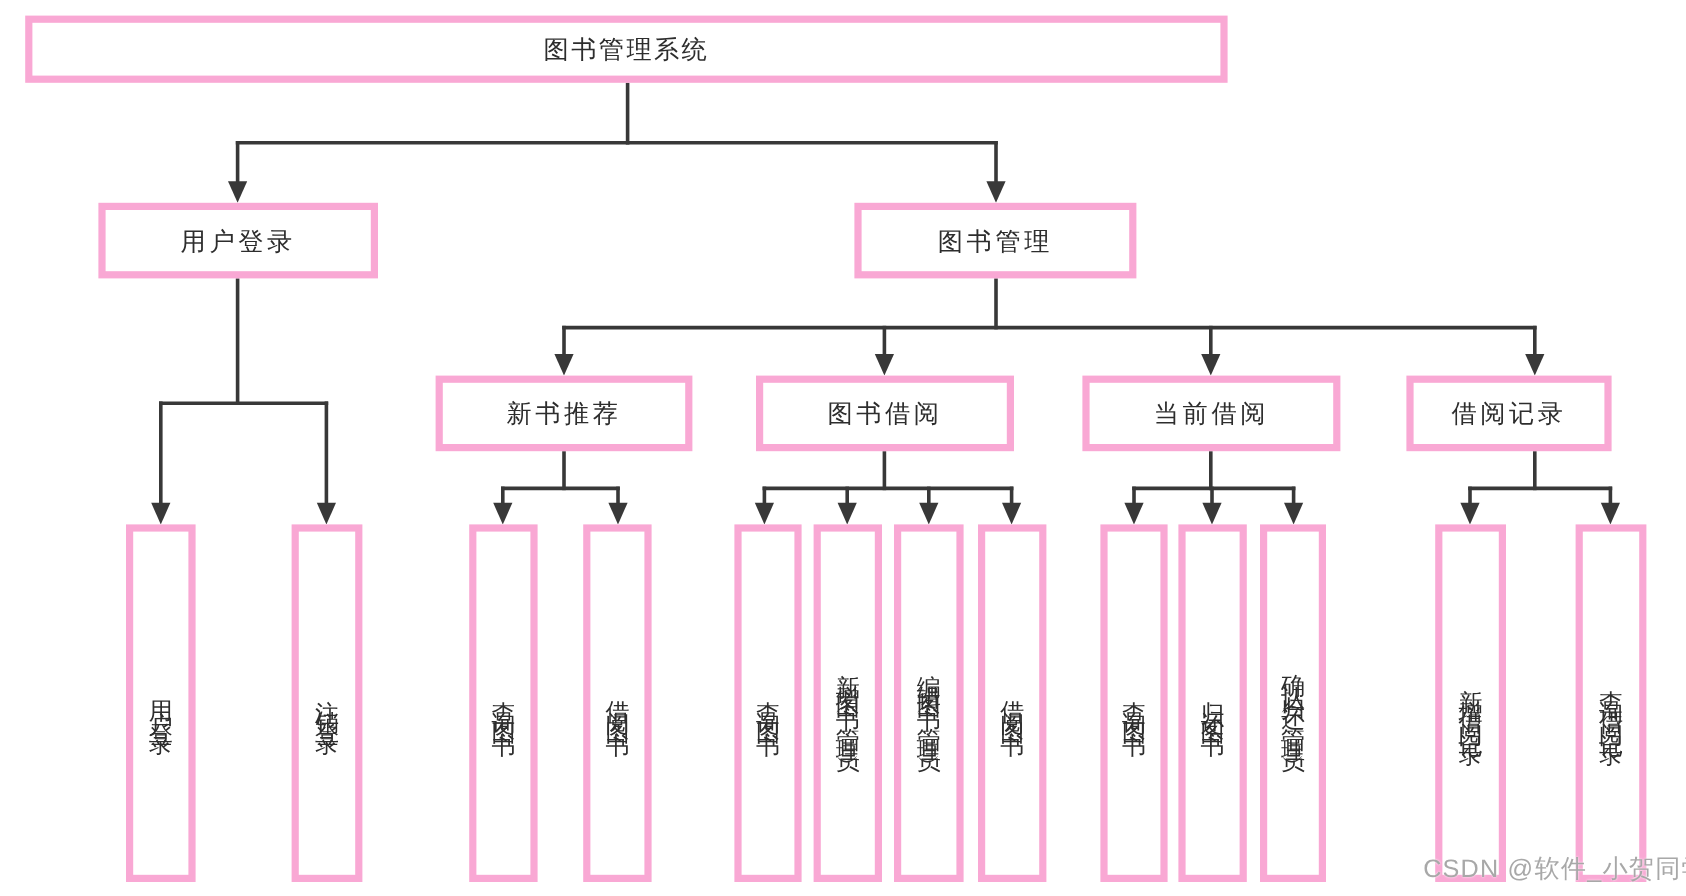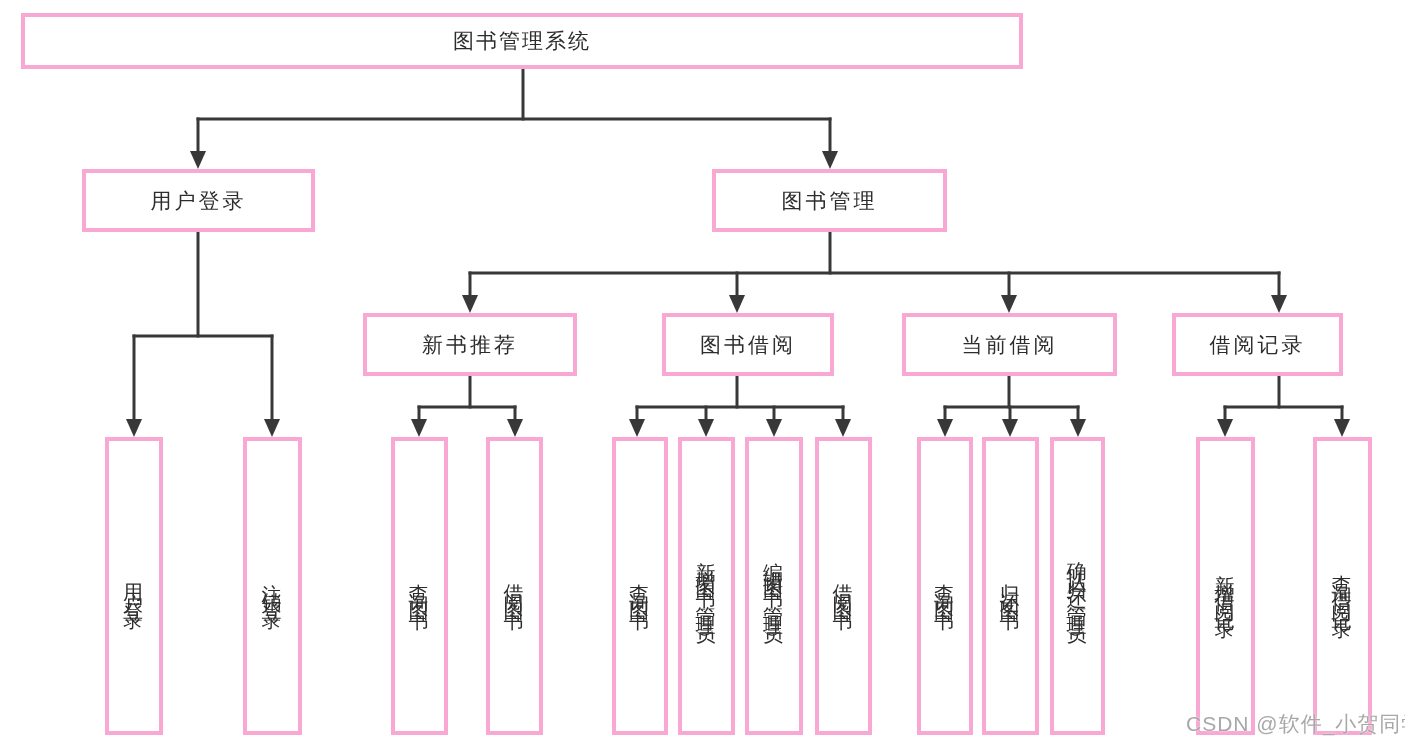--- a/index.html
+++ b/index.html
@@ -7,21 +7,21 @@
     position:relative;
     width:1405px;height:747px;
     background:#ffffff;
     font-family:"Liberation Sans","DejaVu Sans",sans-serif;
     overflow:hidden;
   }
   svg.connectors{position:absolute;left:0;top:0;}
   .node{
     position:absolute;
     background:#ffffff;
-    border:4px solid #f9a8d4;
+    border:6px solid #f9a8d4;
     box-sizing:border-box;
     display:flex;
     align-items:center;
     justify-content:center;
     color:#2d2d2d;
   }
   .node.h{
     font-size:21px;
     letter-spacing:3px;
     height:63px;
@@ -133,21 +133,21 @@
         <polygon points="1334,419 1350,419 1342,437" fill="#383838" stroke="none"></polygon>
     </g>
   </svg>
 
   <div class="node h root" style="left:21px;top:13px;width:1002px;">图书管理系统</div>
 
   <div class="node h" style="left:82px;top:169px;width:233px;">用户登录</div>
   <div class="node h" style="left:712px;top:169px;width:235px;">图书管理</div>
 
   <div class="node h" style="left:363px;top:313px;width:214px;">新书推荐</div>
-  <div class="node h" style="left:662px;top:313px;width:172px;">图书借阅</div>
+  <div class="node h" style="left:630px;top:313px;width:215px;">图书借阅</div>
   <div class="node h" style="left:902px;top:313px;width:215px;">当前借阅</div>
   <div class="node h" style="left:1172px;top:313px;width:171px;">借阅记录</div>
 
   <div class="node v" style="left:105px;width:58px;">
       <span class="vtext">用户登录</span>
     </div>
   <div class="node v" style="left:243px;width:59px;">
       <span class="vtext">注销登录</span>
     </div>
   <div class="node v" style="left:391px;width:57px;">

